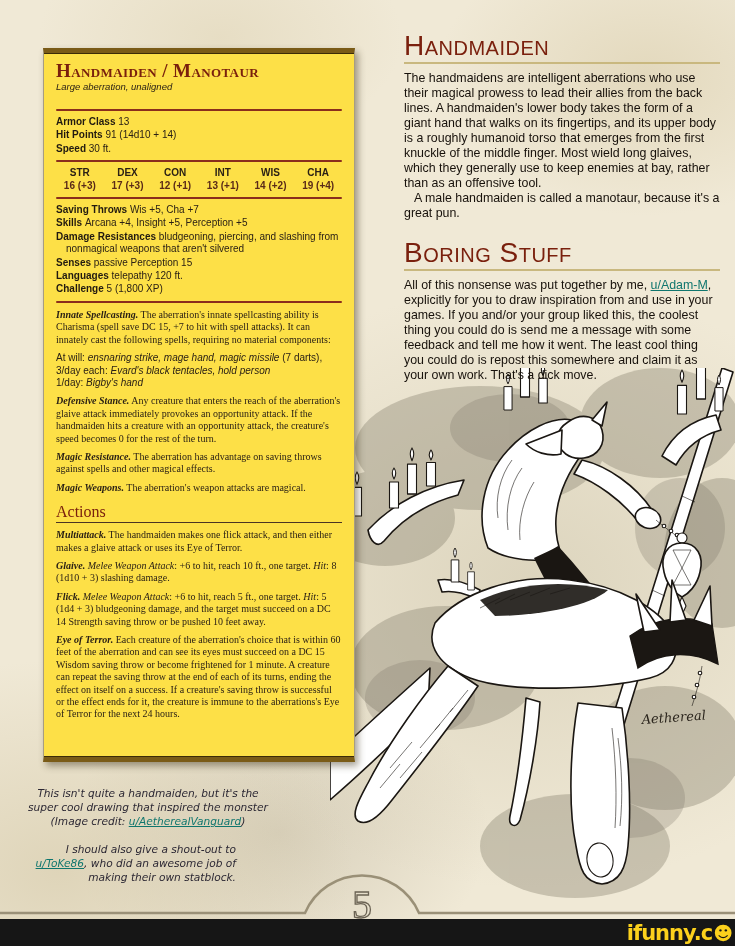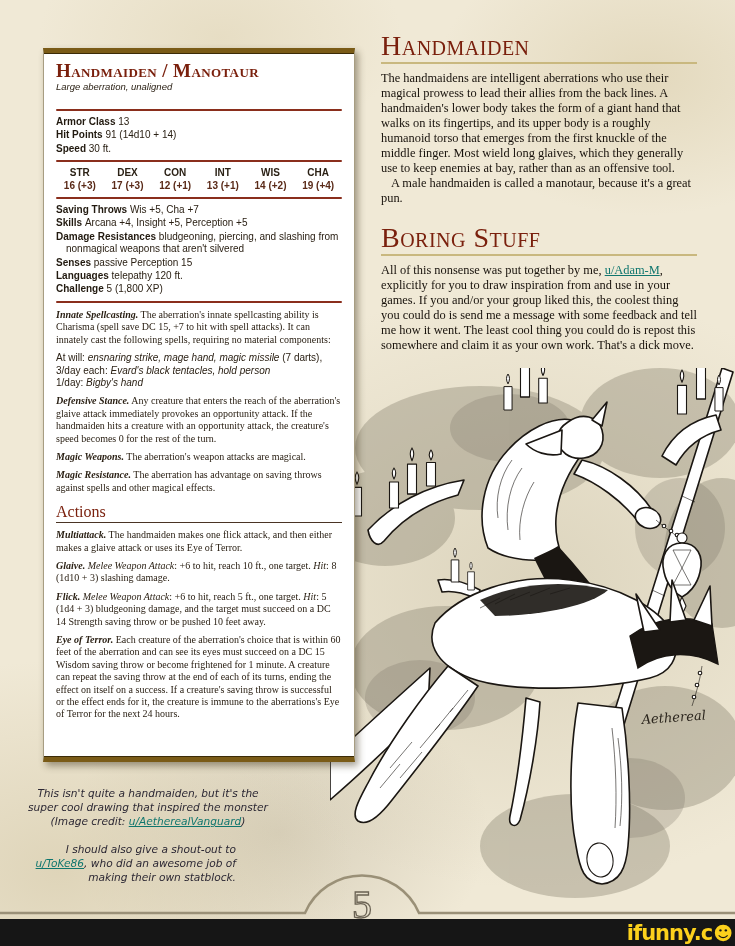--- a/index.html
+++ b/index.html
@@ -10,21 +10,21 @@
       radial-gradient(ellipse 300px 200px at 88% 8%, rgba(216,203,168,.55), transparent 70%),
       radial-gradient(ellipse 260px 160px at 30% 4%, rgba(219,207,174,.45), transparent 70%),
       radial-gradient(ellipse 420px 300px at 8% 92%, rgba(205,192,156,.5), transparent 70%),
       radial-gradient(ellipse 300px 220px at 38% 88%, rgba(170,160,135,.35), transparent 70%),
       radial-gradient(ellipse 520px 420px at 72% 62%, rgba(190,181,152,.4), transparent 72%),
       #f0e9d6;
   }
   
   .statblock{
     position:absolute;left:43px;top:48px;width:312px;height:714px;z-index:3;
-    background:#ffffff;box-sizing:border-box;overflow:hidden;
+    background:#fde047;box-sizing:border-box;overflow:hidden;
     border-left:1px solid #a79d82;border-right:1px solid #a79d82;
     border-top:5px solid #7a5b17;border-bottom:5px solid #7a5b17;
     box-shadow:3px 4px 7px rgba(60,48,25,.45), inset 0 1px 0 #3b2b07, inset 0 -1px 0 #3b2b07;
     padding:7px 12px 4px;
     font-size:10px;line-height:12.4px;color:#2b2115;
   }
   .sb-title{
     font-family:"Liberation Serif",serif;font-variant:small-caps;font-weight:bold;
     font-size:19px;line-height:21px;color:#7a200d;letter-spacing:.4px;
   }
@@ -41,22 +41,22 @@
   .seg-bi{font-weight:bold;font-style:italic;}
   .seg-i{font-style:italic;}
   .seg-a, .link{color:#0f766e;text-decoration:underline;cursor:pointer;}
   .spells{margin:6px 0;}
   .spell-line .sp{font-style:italic;}
   .actions-heading{
     font-family:"Liberation Serif",serif;font-size:16px;line-height:19px;color:#7a200d;
     border-bottom:1.5px solid #4a3424;padding-bottom:1px;margin:8px 0 4px 0;
   }
   
-  .col-right{position:absolute;left:381px;top:30px;width:316px;z-index:2;
-    font-family:Liberation Serif, serif;color:#17110b;font-size:12.4px;line-height:15px;}
+  .col-right{position:absolute;left:404px;top:30px;width:316px;z-index:2;
+    font-family:Liberation Sans, sans-serif;color:#17110b;font-size:12.4px;line-height:15px;}
   .section-title{
     font-variant:small-caps;font-weight:normal;font-size:28px;line-height:32px;color:#7a200d;
     border-bottom:2px solid #c9b87f;padding-bottom:0;margin:0 0 7px 0;letter-spacing:.5px;
   }
   .col-right p{margin:0;}
   .indent{text-indent:10px;}
   .boring{margin-top:16px;}
   
   .caption{position:absolute;z-index:2;font-family:"DejaVu Sans",sans-serif;font-style:italic;
     font-size:10.6px;line-height:14.2px;color:#2b2733;}
@@ -125,22 +125,22 @@
   <div class="detail"><b>Challenge </b><span>5 (1,800 XP)</span></div>
   <div class="rule"></div>
 
   <p class="trait"><span class="seg-bi">Innate Spellcasting.</span><span> The aberration's innate spellcasting ability is Charisma (spell save DC 15, +7 to hit with spell attacks). It can innately cast the following spells, requiring no material components:</span></p>
   <div class="spells">
     <div class="spell-line"><span>At will: </span><span class="sp">ensnaring strike, mage hand, magic missile</span><span> (7 darts),</span></div>
     <div class="spell-line"><span>3/day each: </span><span class="sp">Evard's black tentacles, hold person</span><span></span></div>
     <div class="spell-line"><span>1/day: </span><span class="sp">Bigby's hand</span><span></span></div>
   </div>
   <p class="trait"><span class="seg-bi">Defensive Stance.</span><span> Any creature that enters the reach of the aberration's glaive attack immediately provokes an opportunity attack. If the handmaiden hits a creature with an opportunity attack, the creature's speed becomes 0 for the rest of the turn.</span></p>
+  <p class="trait"><span class="seg-bi">Magic Resistance.</span><span> The aberration has advantage on saving throws against spells and other magical effects.</span></p>
   <p class="trait"><span class="seg-bi">Magic Weapons.</span><span> The aberration's weapon attacks are magical.</span></p>
-  <p class="trait"><span class="seg-bi">Magic Resistance.</span><span> The aberration has advantage on saving throws against spells and other magical effects.</span></p>
 
   <div class="actions-heading">Actions</div>
   <p class="trait"><span class="seg-bi">Multiattack.</span><span> The handmaiden makes one flick attack, and then either makes a glaive attack or uses its Eye of Terror.</span></p>
   <p class="trait"><span class="seg-bi">Glaive.</span><span> </span><span class="seg-i">Melee Weapon Attack</span><span>: +6 to hit, reach 10 ft., one target. </span><span class="seg-i">Hit</span><span>: 8 (1d10 + 3) slashing damage.</span></p>
   <p class="trait"><span class="seg-bi">Flick.</span><span> </span><span class="seg-i">Melee Weapon Attack</span><span>: +6 to hit, reach 5 ft., one target. </span><span class="seg-i">Hit</span><span>: 5 (1d4 + 3) bludgeoning damage, and the target must succeed on a DC 14 Strength saving throw or be pushed 10 feet away.</span></p>
   <p class="trait"><span class="seg-bi">Eye of Terror.</span><span> Each creature of the aberration's choice that is within 60 feet of the aberration and can see its eyes must succeed on a DC 15 Wisdom saving throw or become frightened for 1 minute. A creature can repeat the saving throw at the end of each of its turns, ending the effect on itself on a success. If a creature's saving throw is successful or the effect ends for it, the creature is immune to the aberrations's Eye of Terror for the next 24 hours.</span></p>
 </div>
 
 <div class="col-right">
   <h1 class="section-title">Handmaiden</h1>

